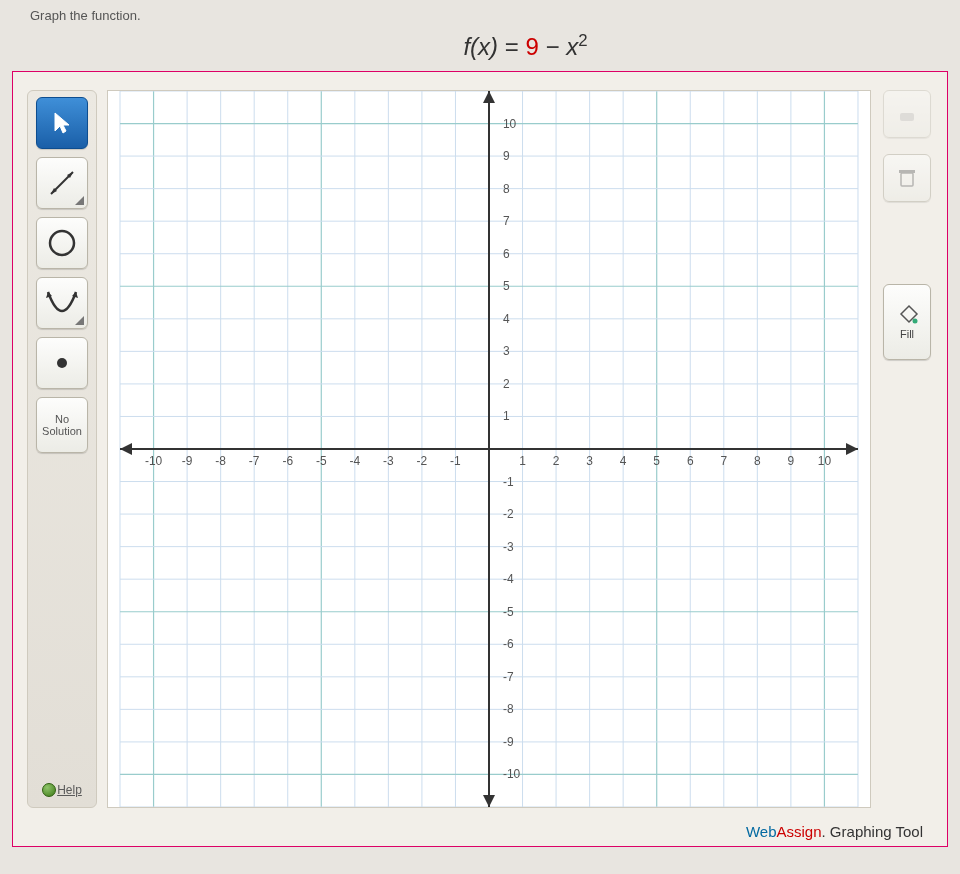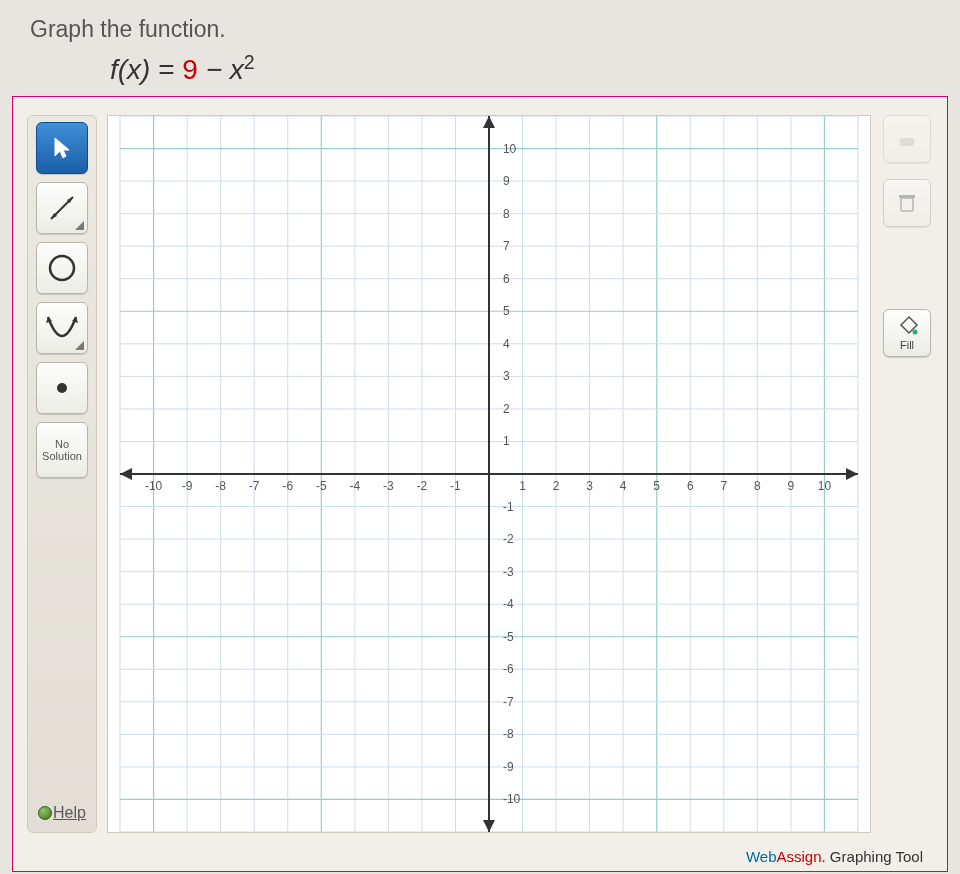--- a/index.html
+++ b/index.html
@@ -4,29 +4,30 @@
 <style>
   * { box-sizing: border-box; margin: 0; padding: 0; }
   body {
     font-family: Verdana, Arial, sans-serif;
     background: #e8e5e0;
     width: 960px;
     height: 874px;
     overflow: hidden;
   }
   .prompt {
-    padding: 16px 30px 4px;
+    padding: 8px 30px 4px;
     color: #555;
-    font-size: 23px;
+    font-size: 13px;
   }
   .equation {
     padding: 4px 19px 10px 110px;
-    font-size: 28px;
+    font-size: 24px;
     font-style: italic;
     color: #333;
+    text-align: center;
   }
   .equation .coef { color: #c00; font-style: normal; }
   .equation sup { font-size: 0.7em; font-style: normal;}
   .workspace {
     margin: 0 12px;
     border: 1px solid #d06;
     background: #f2efe9;
     height: 776px;
     position: relative;
     padding: 18px 14px 8px 14px;
@@ -63,21 +64,21 @@
   .tool-btn svg { display:block; }
   .tool-btn.nosol {
     height: 56px;
     flex-direction: column;
     font-size: 11px;
     color: #555;
     line-height: 1.1;
   }
   .spacer { flex: 1; }
   .help-link {
-    font-size: 16px;
+    font-size: 12px;
     color: #5a5a5a;
     text-decoration: underline;
     display: flex;
     align-items: center;
     gap: 1px;
     cursor: pointer;
     margin-bottom: 4px;
   }
   .help-link .bullet {
     width: 14px; height: 14px; border-radius: 50%;
@@ -106,21 +107,21 @@
     border: 1px solid #b9b5a8;
     border-radius: 6px;
     display:flex;
     flex-direction:column;
     align-items:center;
     justify-content:center;
     cursor:pointer;
     box-shadow: 0 1px 1px rgba(0,0,0,0.15);
   }
   .right-btn .lbl { font-size: 11px; color:#444; margin-top:2px;}
-  .fill-btn { height: 48px; margin-top: 72px;}
+  .fill-btn { height: 76px; margin-top: 72px;}
   .footer-brand {
     position: absolute;
     right: 24px;
     bottom: 6px;
     font-size: 15px;
     color: #333;
   }
   .footer-brand .web { color:#0369a1; }
   .footer-brand .assign { color:#c00; font-weight:normal; }
   .tri-corner {

